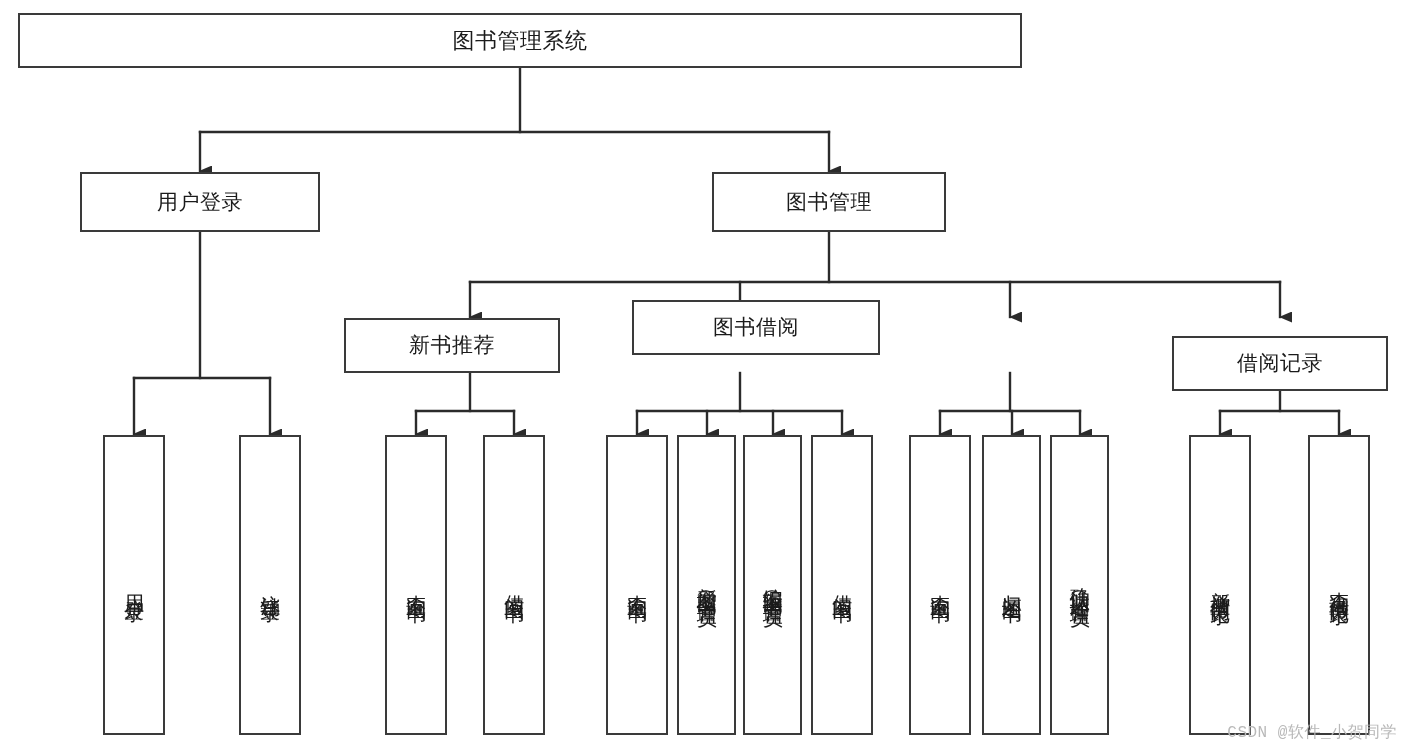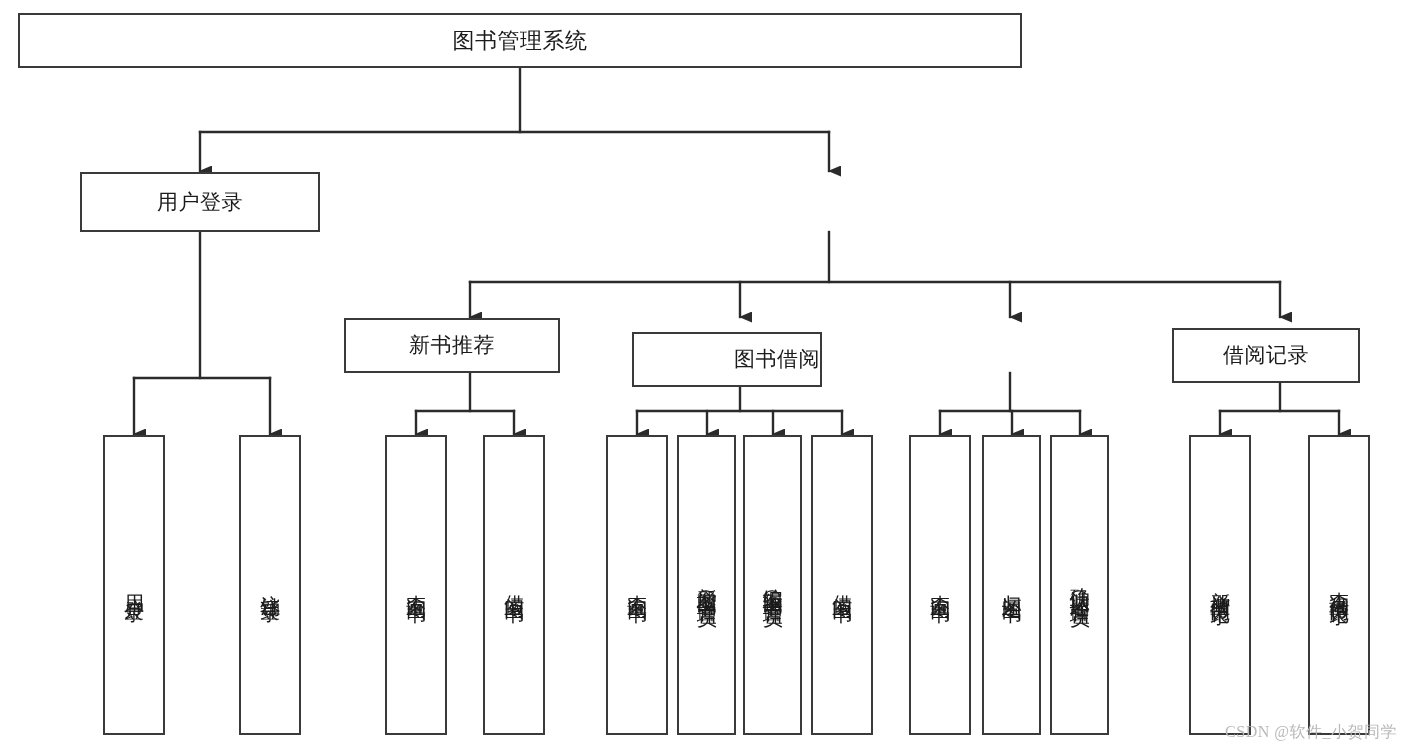--- a/index.html
+++ b/index.html
@@ -54,21 +54,21 @@
   }
   .node.root .label { font-size: 22px; }
   .watermark {
     position: absolute;
     right: 8px;
     bottom: 4px;
     color: #b9b9b9;
     font-size: 16px;
     letter-spacing: 0.5px;
     white-space: nowrap;
-    font-family: Liberation Serif, serif;
+    font-family: Liberation Mono, monospace;
   }
 </style>
 </head>
 <body>
 
 <div id="diagram-root">
 
   <svg id="edges" viewBox="0 0 1405 747">
     <defs>
       <marker id="arrow" markerWidth="11" markerHeight="13" refX="5.5" refY="12" orient="auto" markerUnits="userSpaceOnUse">
@@ -112,28 +112,31 @@
       </g>
   </svg>
 
   <div class="node root" style="left: 18px; top: 13px; width: 1004px; height: 55px;">
     <span class="label">图书管理系统</span>
   </div>
 
   <div class="node" style="left: 80px; top: 172px; width: 240px; height: 60px;">
     <span class="label">用户登录</span>
   </div>
+  <div class="node" style="left: 712px; top: 172px; width: 234px; height: 60px;">
+    <span class="label">图书管理</span>
+  </div>
 
   <div class="node" style="left: 344px; top: 318px; width: 216px; height: 55px;">
     <span class="label">新书推荐</span>
   </div>
-  <div class="node" style="left: 632px; top: 332px; width: 190px; height: 55px; justify-content: flex-end;">
+  <div class="node" style="left: 632px; top: 300px; width: 248px; height: 55px;">
     <span class="label">图书借阅</span>
   </div>
-  <div class="node" style="left: 1172px; top: 328px; width: 188px; height: 55px;">
+  <div class="node" style="left: 1172px; top: 336px; width: 216px; height: 55px;">
     <span class="label">借阅记录</span>
   </div>
 
   <div class="node vertical" style="left: 103px; top: 435px; width: 62px; height: 300px;">
     <span class="label">用户登录</span>
   </div>
   <div class="node vertical" style="left: 239px; top: 435px; width: 62px; height: 300px;">
     <span class="label">注销登录</span>
   </div>
 

